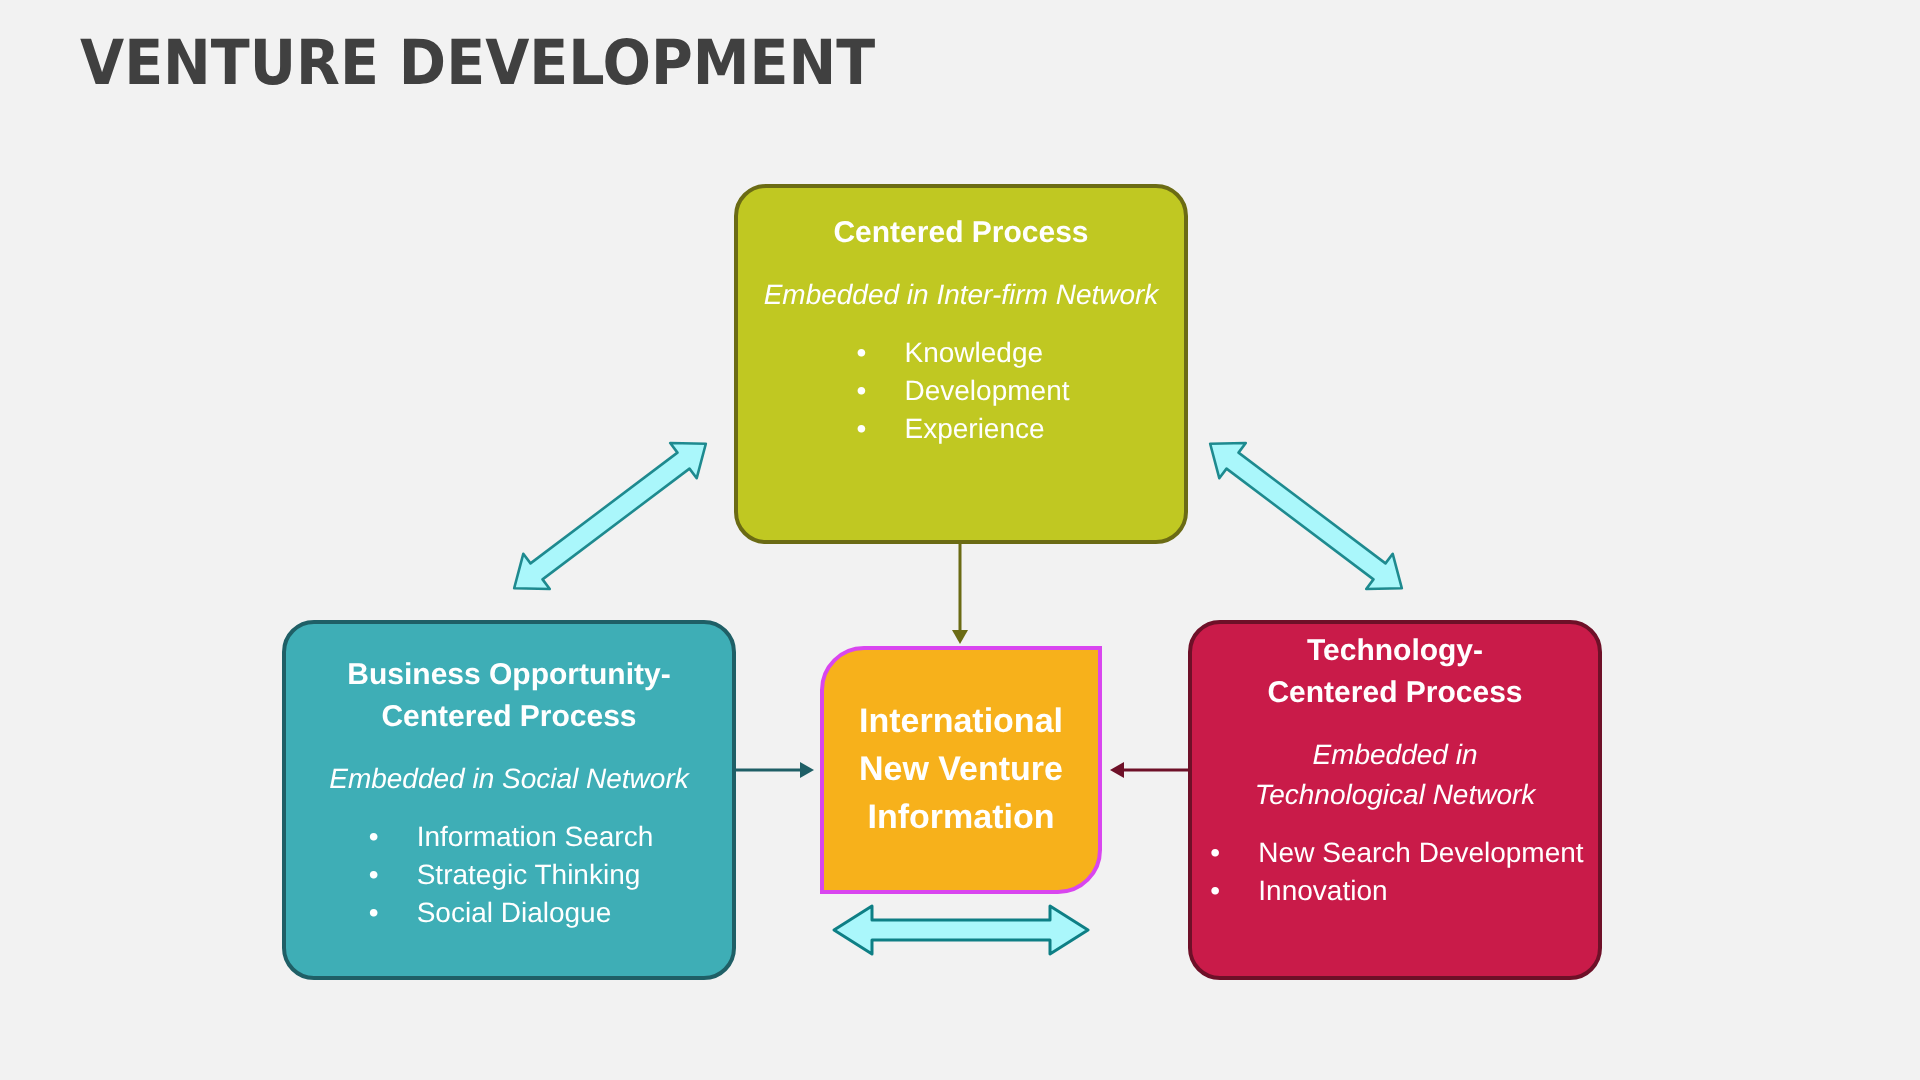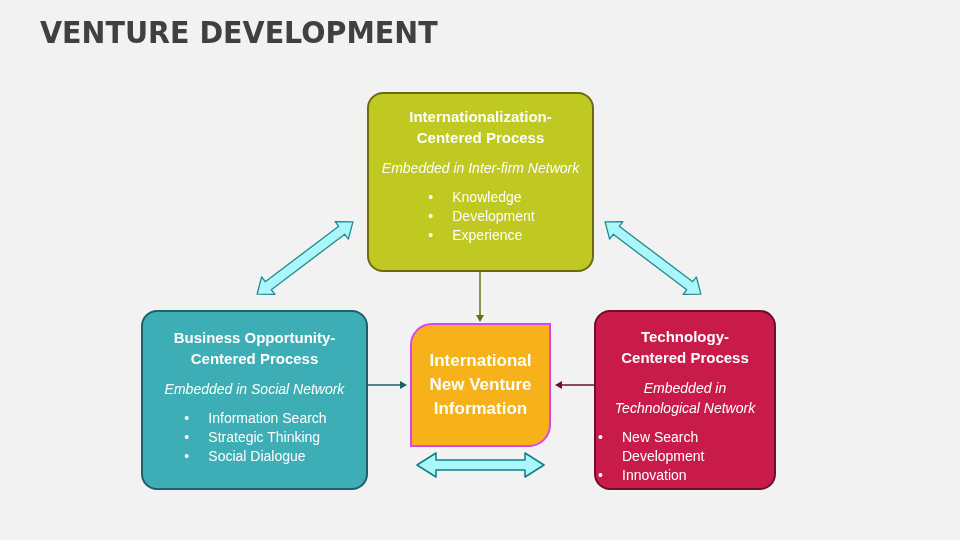--- a/index.html
+++ b/index.html
@@ -8,21 +8,21 @@
   .title { position:absolute; left:40px; top:14px; font-size:31px; font-weight:bold; color:#404040;
            letter-spacing:0px; font-family:"DejaVu Sans", sans-serif; transform:scaleX(0.92); transform-origin:left center; }
   .box { position:absolute; border-radius:16px; color:#fff; text-align:center; box-sizing:border-box; border:2px solid; }
   .box .head { font-weight:bold; font-size:15px; line-height:21px; }
   .box .sub { font-style:italic; font-size:14px; line-height:20px; margin-top:10px; }
   .box ul { list-style:none; margin:10px 0 0 0; padding:0; display:inline-block; text-align:left; }
   .box li { font-size:14px; line-height:19px; position:relative; padding-left:26px; }
   .box li::before { content:"\2022"; position:absolute; left:2px; top:0; }
   #top-box { left:367px; top:92px; width:227px; height:180px; background:#c0c822; border-color:#6b6b14; padding-top:12px; }
   #left-box { left:141px; top:310px; width:227px; height:180px; background:#3eaeb6; border-color:#1f5f66; padding-top:15px; }
-  #right-box { left:594px; top:310px; width:182px; height:180px; background:#c91b49; border-color:#6e1028; padding-top:14px; }
+  #right-box { left:594px; top:310px; width:207px; height:180px; background:#c91b49; border-color:#6e1028; padding-top:3px; }
   #right-box ul { margin-top:10px; }
   #center-box { position:absolute; left:410px; top:323px; width:141px; height:124px; background:#f7b11b;
                 border:2px solid #d946ef; box-sizing:border-box; border-radius:22px 0 22px 0;
                 display:flex; align-items:center; justify-content:center; text-align:center; }
   #center-box span { color:#fff; font-weight:bold; font-size:17px; line-height:24px; }
   svg.overlay { position:absolute; left:0; top:0; }
 </style>
 </head>
 <body>
 
@@ -53,21 +53,20 @@
     <polygon points="-60,0 -46,-11 -46,-5 46,-5 46,-11 60,0 46,11 46,5 -46,5 -46,11" fill="#aaf7fb" stroke="#1e8a8f" stroke-width="1.3" stroke-linejoin="round"></polygon>
   </g>
 
   <g>
     <polygon points="417,465 436,453 436,460 525,460 525,453 544,465 525,477 525,470 436,470 436,477" fill="#aaf7fb" stroke="#0e7f85" stroke-width="1.5" stroke-linejoin="round"></polygon>
   </g>
 </svg>
 
 <div class="box" id="top-box">
   <div class="head">
-    <div>Internationalization-</div>
     <div>Centered Process</div>
   </div>
   <div class="sub">Embedded in Inter-firm Network</div>
   <ul>
     <li>Knowledge</li>
     <li>Development</li>
     <li>Experience</li>
   </ul>
 </div>
 

